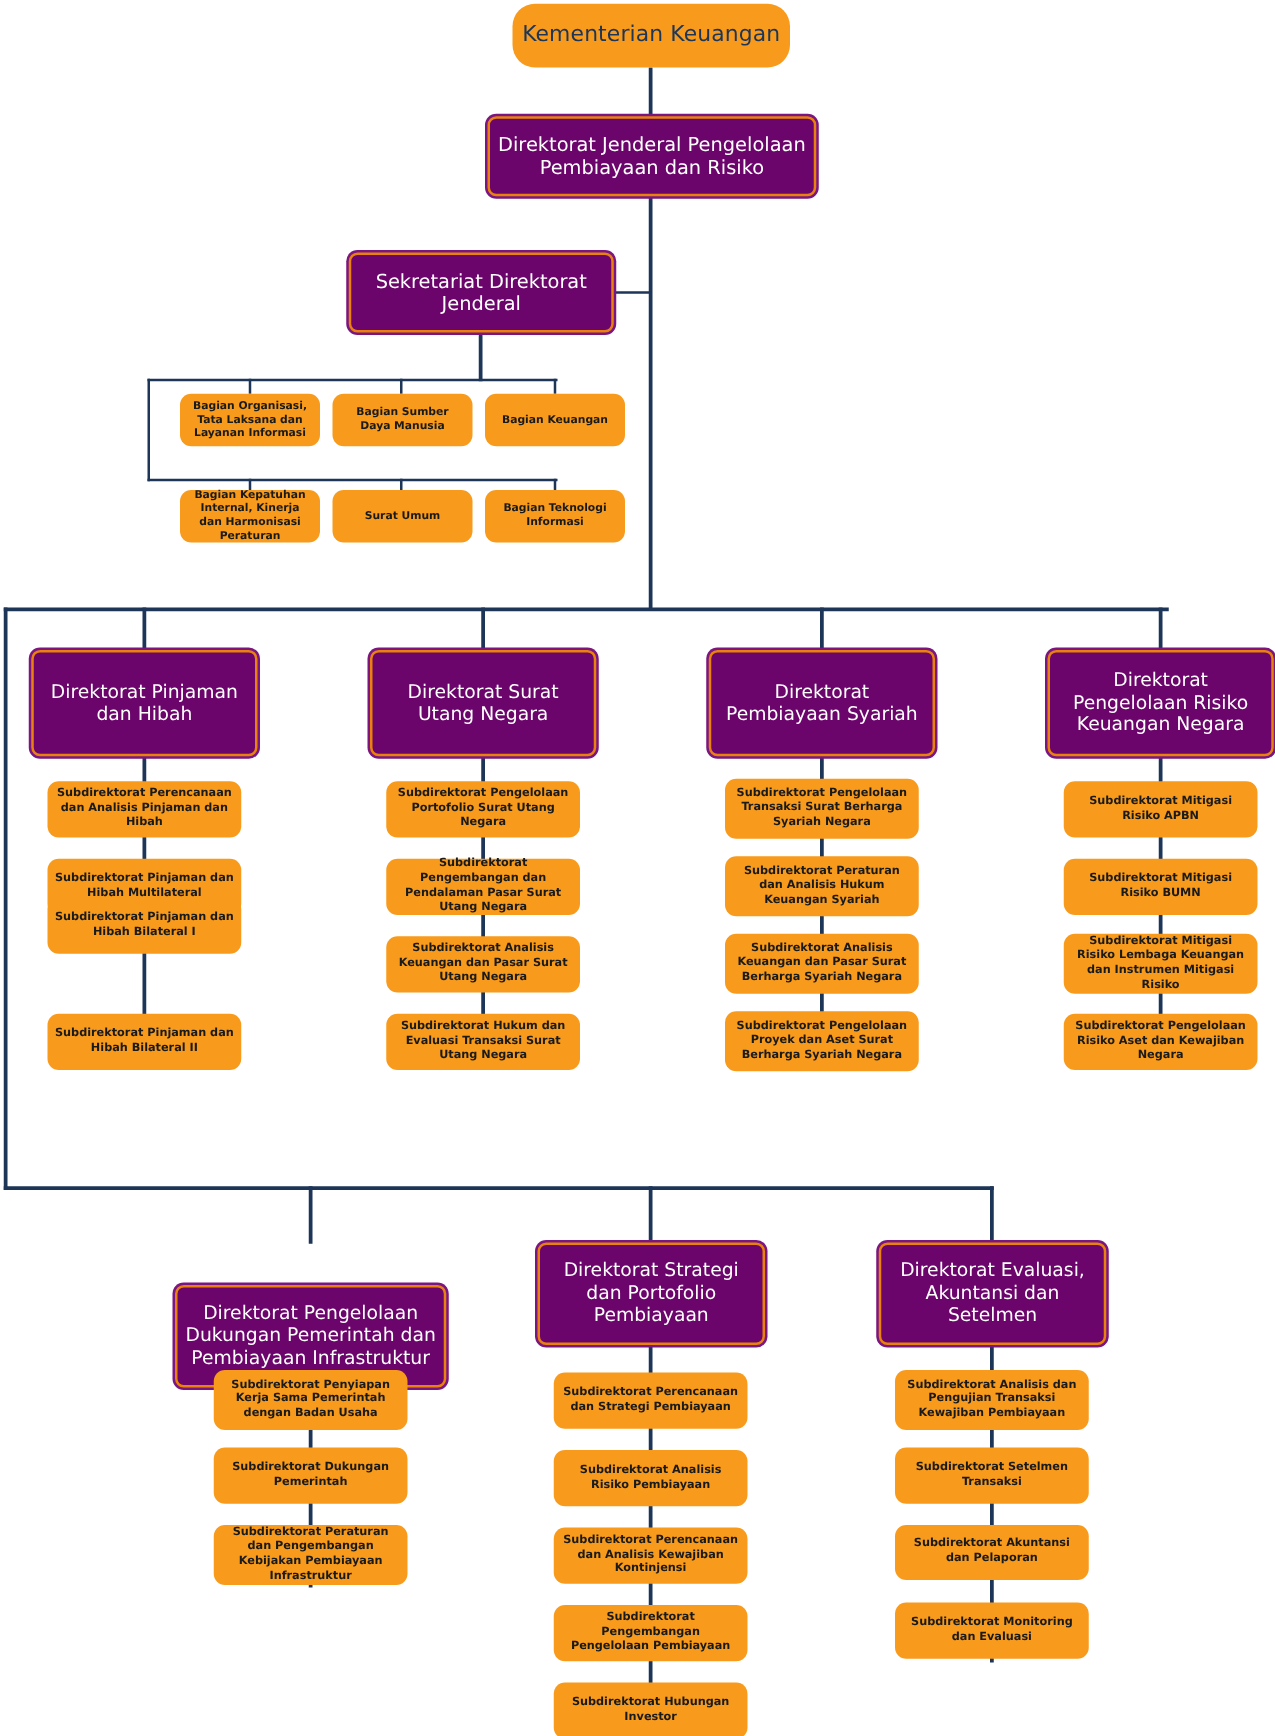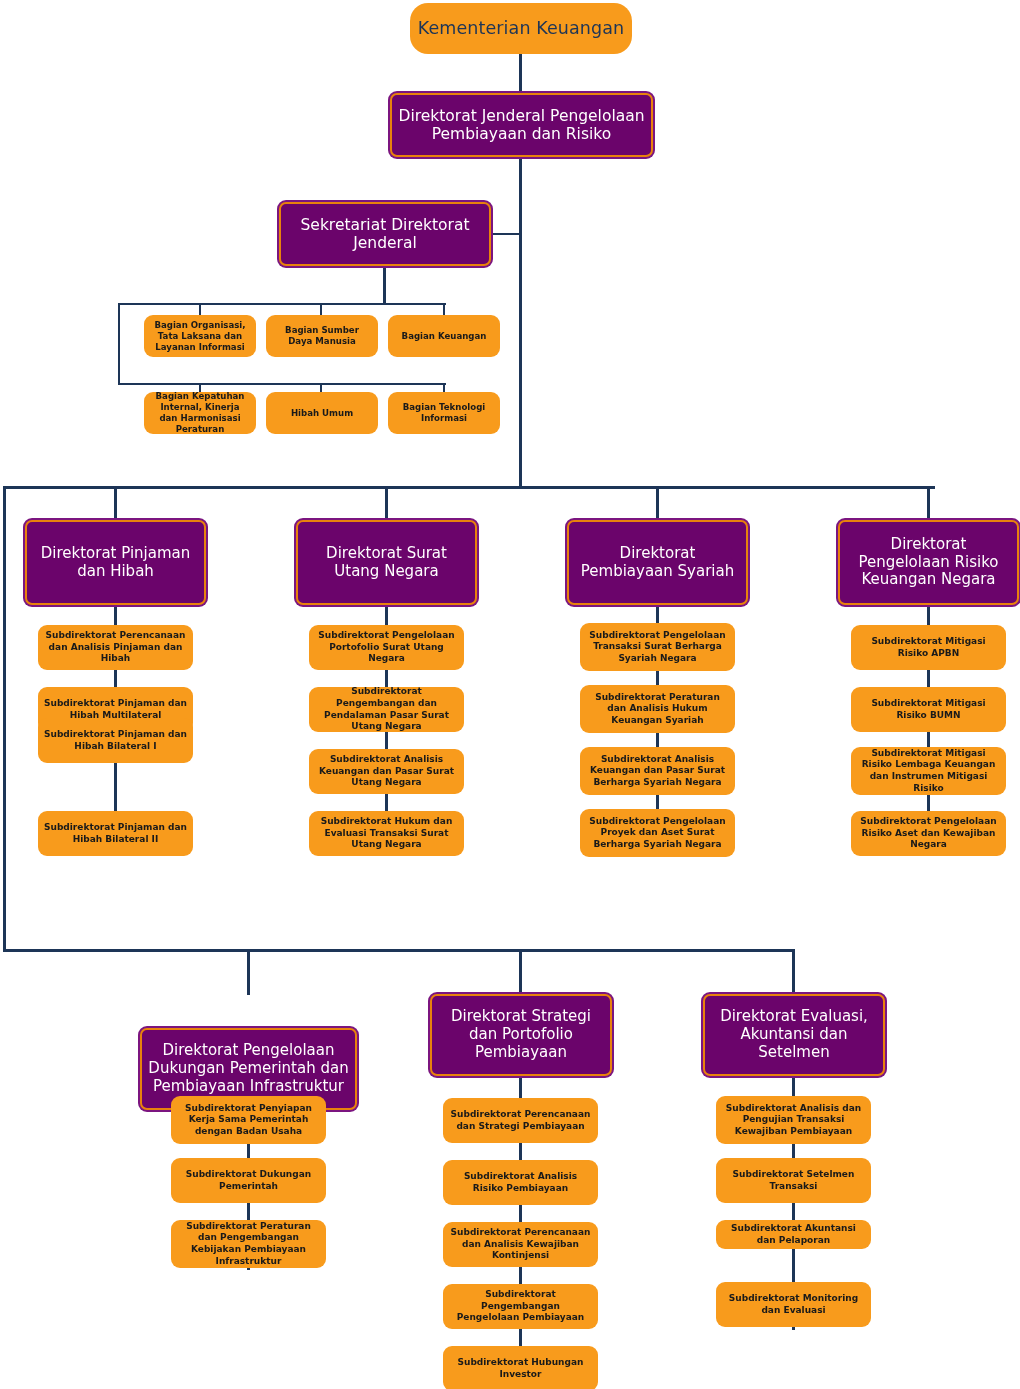--- a/index.html
+++ b/index.html
@@ -113,21 +113,21 @@
     <span>Bagian Sumber Daya Manusia</span>
   </div>
   <div class="node leaf bagian" style="left:388px;top:315px;width:112px;height:42px;">
     <span>Bagian Keuangan</span>
   </div>
 
   <div class="node leaf bagian" style="left:144px;top:392px;width:112px;height:42px;">
     <span>Bagian Kepatuhan Internal, Kinerja dan Harmonisasi Peraturan</span>
   </div>
   <div class="node leaf bagian" style="left:266px;top:392px;width:112px;height:42px;">
-    <span>Hibah Umum</span>
+    <span>Surat Umum</span>
   </div>
   <div class="node leaf bagian" style="left:388px;top:392px;width:112px;height:42px;">
     <span>Bagian Teknologi Informasi</span>
   </div>
 
   <div class="node purple small" style="left:25px;top:520px;width:181px;height:85px;">
     <span>Direktorat Pinjaman dan Hibah</span>
   </div>
   <div class="node leaf" style="left:38px;top:625px;width:155px;height:45px;">
     <span>Subdirektorat Perencanaan dan Analisis Pinjaman dan Hibah</span>
@@ -224,20 +224,20 @@
 
   <div class="node purple small" style="left:703px;top:994px;width:182px;height:82px;">
     <span>Direktorat Evaluasi, Akuntansi dan Setelmen</span>
   </div>
   <div class="node leaf" style="left:716px;top:1096px;width:155px;height:48px;">
     <span>Subdirektorat Analisis dan Pengujian Transaksi Kewajiban Pembiayaan</span>
   </div>
   <div class="node leaf" style="left:716px;top:1158px;width:155px;height:45px;">
     <span>Subdirektorat Setelmen Transaksi</span>
   </div>
-  <div class="node leaf" style="left:716px;top:1220px;width:155px;height:29px;">
+  <div class="node leaf" style="left:716px;top:1220px;width:155px;height:44px;">
     <span>Subdirektorat Akuntansi dan Pelaporan</span>
   </div>
   <div class="node leaf" style="left:716px;top:1282px;width:155px;height:45px;">
     <span>Subdirektorat Monitoring dan Evaluasi</span>
   </div>
 
 </div>
 
 </body></html>

